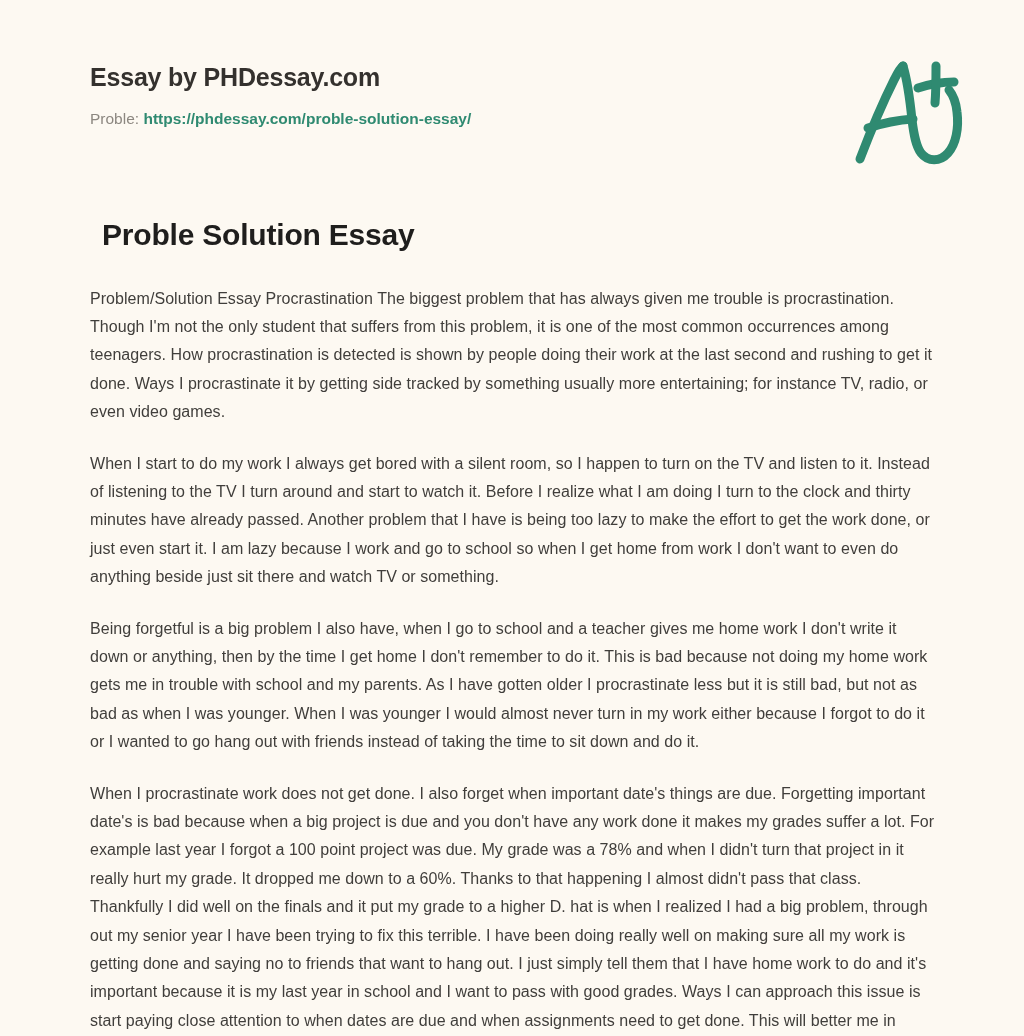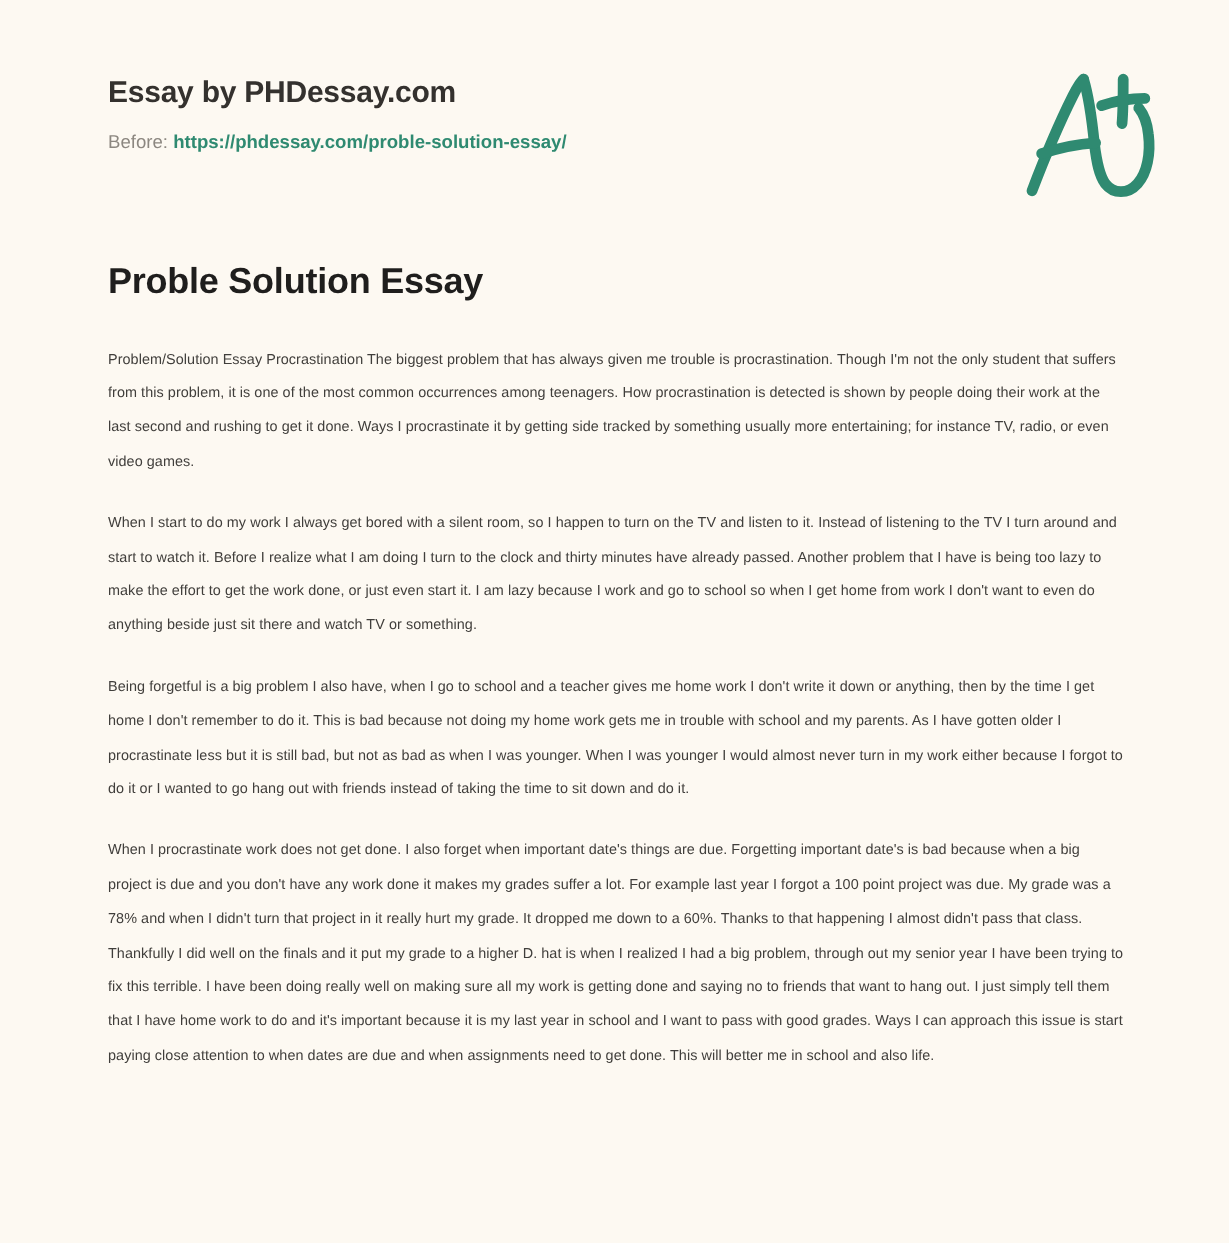--- a/index.html
+++ b/index.html
@@ -77,46 +77,46 @@
   .article {
     position: absolute;
     left: 90px;
     top: 216px;
     width: 846px;
   }
   .article-title {
     font-size: 30px;
     font-weight: bold;
     color: #1f1e1d;
-    margin: 0 0 31px 0;
+    margin: 0 0 31px 12px;
     letter-spacing: -0.2px;
     line-height: 1.25;
   }
   .para {
-    font-size: 12px;
+    font-size: 16px;
     line-height: 28.4px;
     color: #403e3b;
     margin: 12px 0 23px 0;
     text-align: left;
     letter-spacing: 0.05px;
   }
   .para:last-child { margin-bottom: 0; }
 </style>
 </head>
 <body>
 
 <div class="page">
 
   <div class="header">
 
     <div class="brand-block">
       <h1 class="brand-title">Essay by PHDessay.com</h1>
 
       <div class="source-line">
-        <span class="source-label">Before:</span>
+        <span class="source-label">Proble:</span>
         <a class="source-url" href="#">https://phdessay.com/proble-solution-essay/</a>
       </div>
     </div>
 
     <div class="logo">
       <svg viewBox="0 0 130 118" width="130" height="118" aria-hidden="true">
         <g fill="none" stroke="#2f8a71" stroke-linecap="round" stroke-linejoin="round">
 
           <path d="M14 107 C 22 86, 36 52, 48 28 C 51 22, 54 16, 57 14" stroke-width="9"></path>
 

